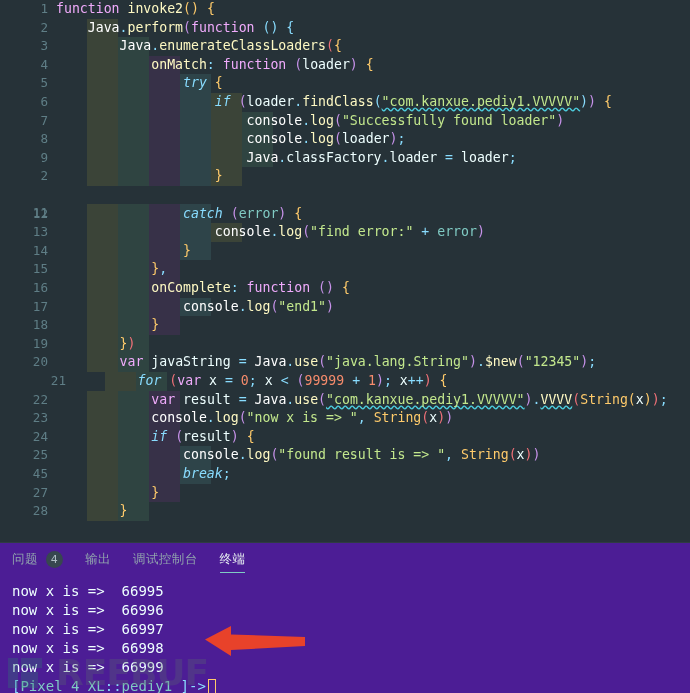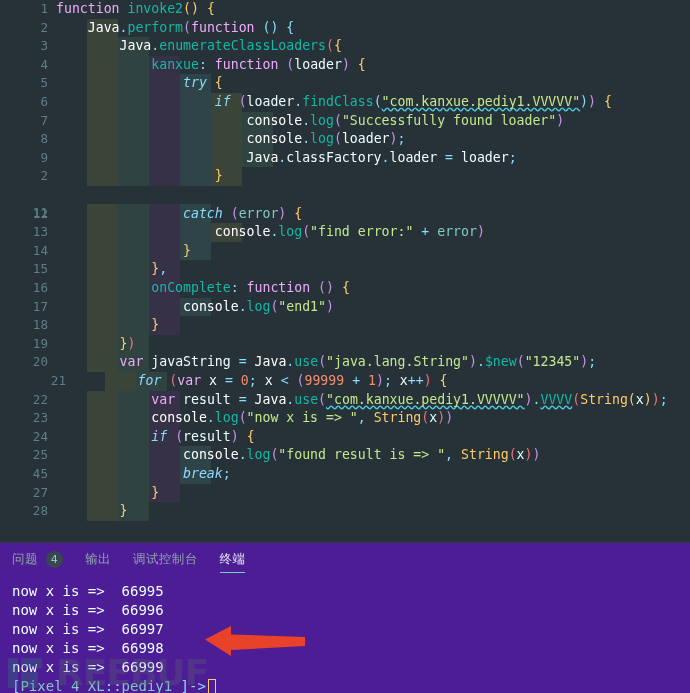--- a/index.html
+++ b/index.html
@@ -51,21 +51,21 @@
   .g { position: absolute; top: 0; height: 18.6px; width: 31px; }
   .g1 { background: #3b4438; }
   .g2 { background: #2f4441; }
   .g3 { background: #373148; }
   .g4 { background: #2e4449; }
   .g5 { background: #3b4438; }
 
   
   .kw      { color: #f0abfc; }            
   .kwi     { color: #89ddff; font-style: italic; } 
-  .fn      { color: #14b8a6; text-align: center; }            
+  .fn      { color: #fef9c3; text-align: center; }            
   .cls     { color: #ffffff; }            
   .str     { color: #c3e88d; }            
   .num     { color: #f78c6c; }            
   .punc    { color: #89ddff; }            
   .p1      { color: #ffcb6b; }            
   .p2      { color: #c792ea; }            
   .p3      { color: #89ddff; }            
   .p4      { color: #f07178; }            
   .op      { color: #89ddff; }
   .var     { color: #eeffff; }
@@ -208,21 +208,21 @@
 
     <div class="code-line" style="top:37.2px;position:absolute;left:0;width:690px">
       <span class="lnum">3</span>
       <div class="guides"><span class="g g1" style="left:31px"></span><span class="g g2" style="left:62px"></span></div>
       <span class="ltext">        <span class="cls">Java</span><span class="punc">.</span><span class="fn">enumerateClassLoaders</span><span class="p4">(</span><span class="p1">{</span></span>
     </div>
 
     <div class="code-line" style="top:55.8px;position:absolute;left:0;width:690px">
       <span class="lnum">4</span>
       <div class="guides"><span class="g g1" style="left:31px"></span><span class="g g2" style="left:62px"></span><span class="g g3" style="left:93px"></span></div>
-      <span class="ltext">            <span class="fn">kanxue</span><span class="punc">:</span> <span class="kw">function</span> <span class="p2">(</span><span class="var">loader</span><span class="p2">)</span> <span class="p1">{</span></span>
+      <span class="ltext">            <span class="fn">onMatch</span><span class="punc">:</span> <span class="kw">function</span> <span class="p2">(</span><span class="var">loader</span><span class="p2">)</span> <span class="p1">{</span></span>
     </div>
 
     <div class="code-line" style="top:74.4px;position:absolute;left:0;width:690px">
       <span class="lnum">5</span>
       <div class="guides"><span class="g g1" style="left:31px"></span><span class="g g2" style="left:62px"></span><span class="g g3" style="left:93px"></span><span class="g g4" style="left:124px"></span></div>
       <span class="ltext">                <span class="kwi">try</span> <span class="p1">{</span></span>
     </div>
 
     <div class="code-line" style="top:93px;position:absolute;left:0;width:690px">
       <span class="lnum">6</span>

